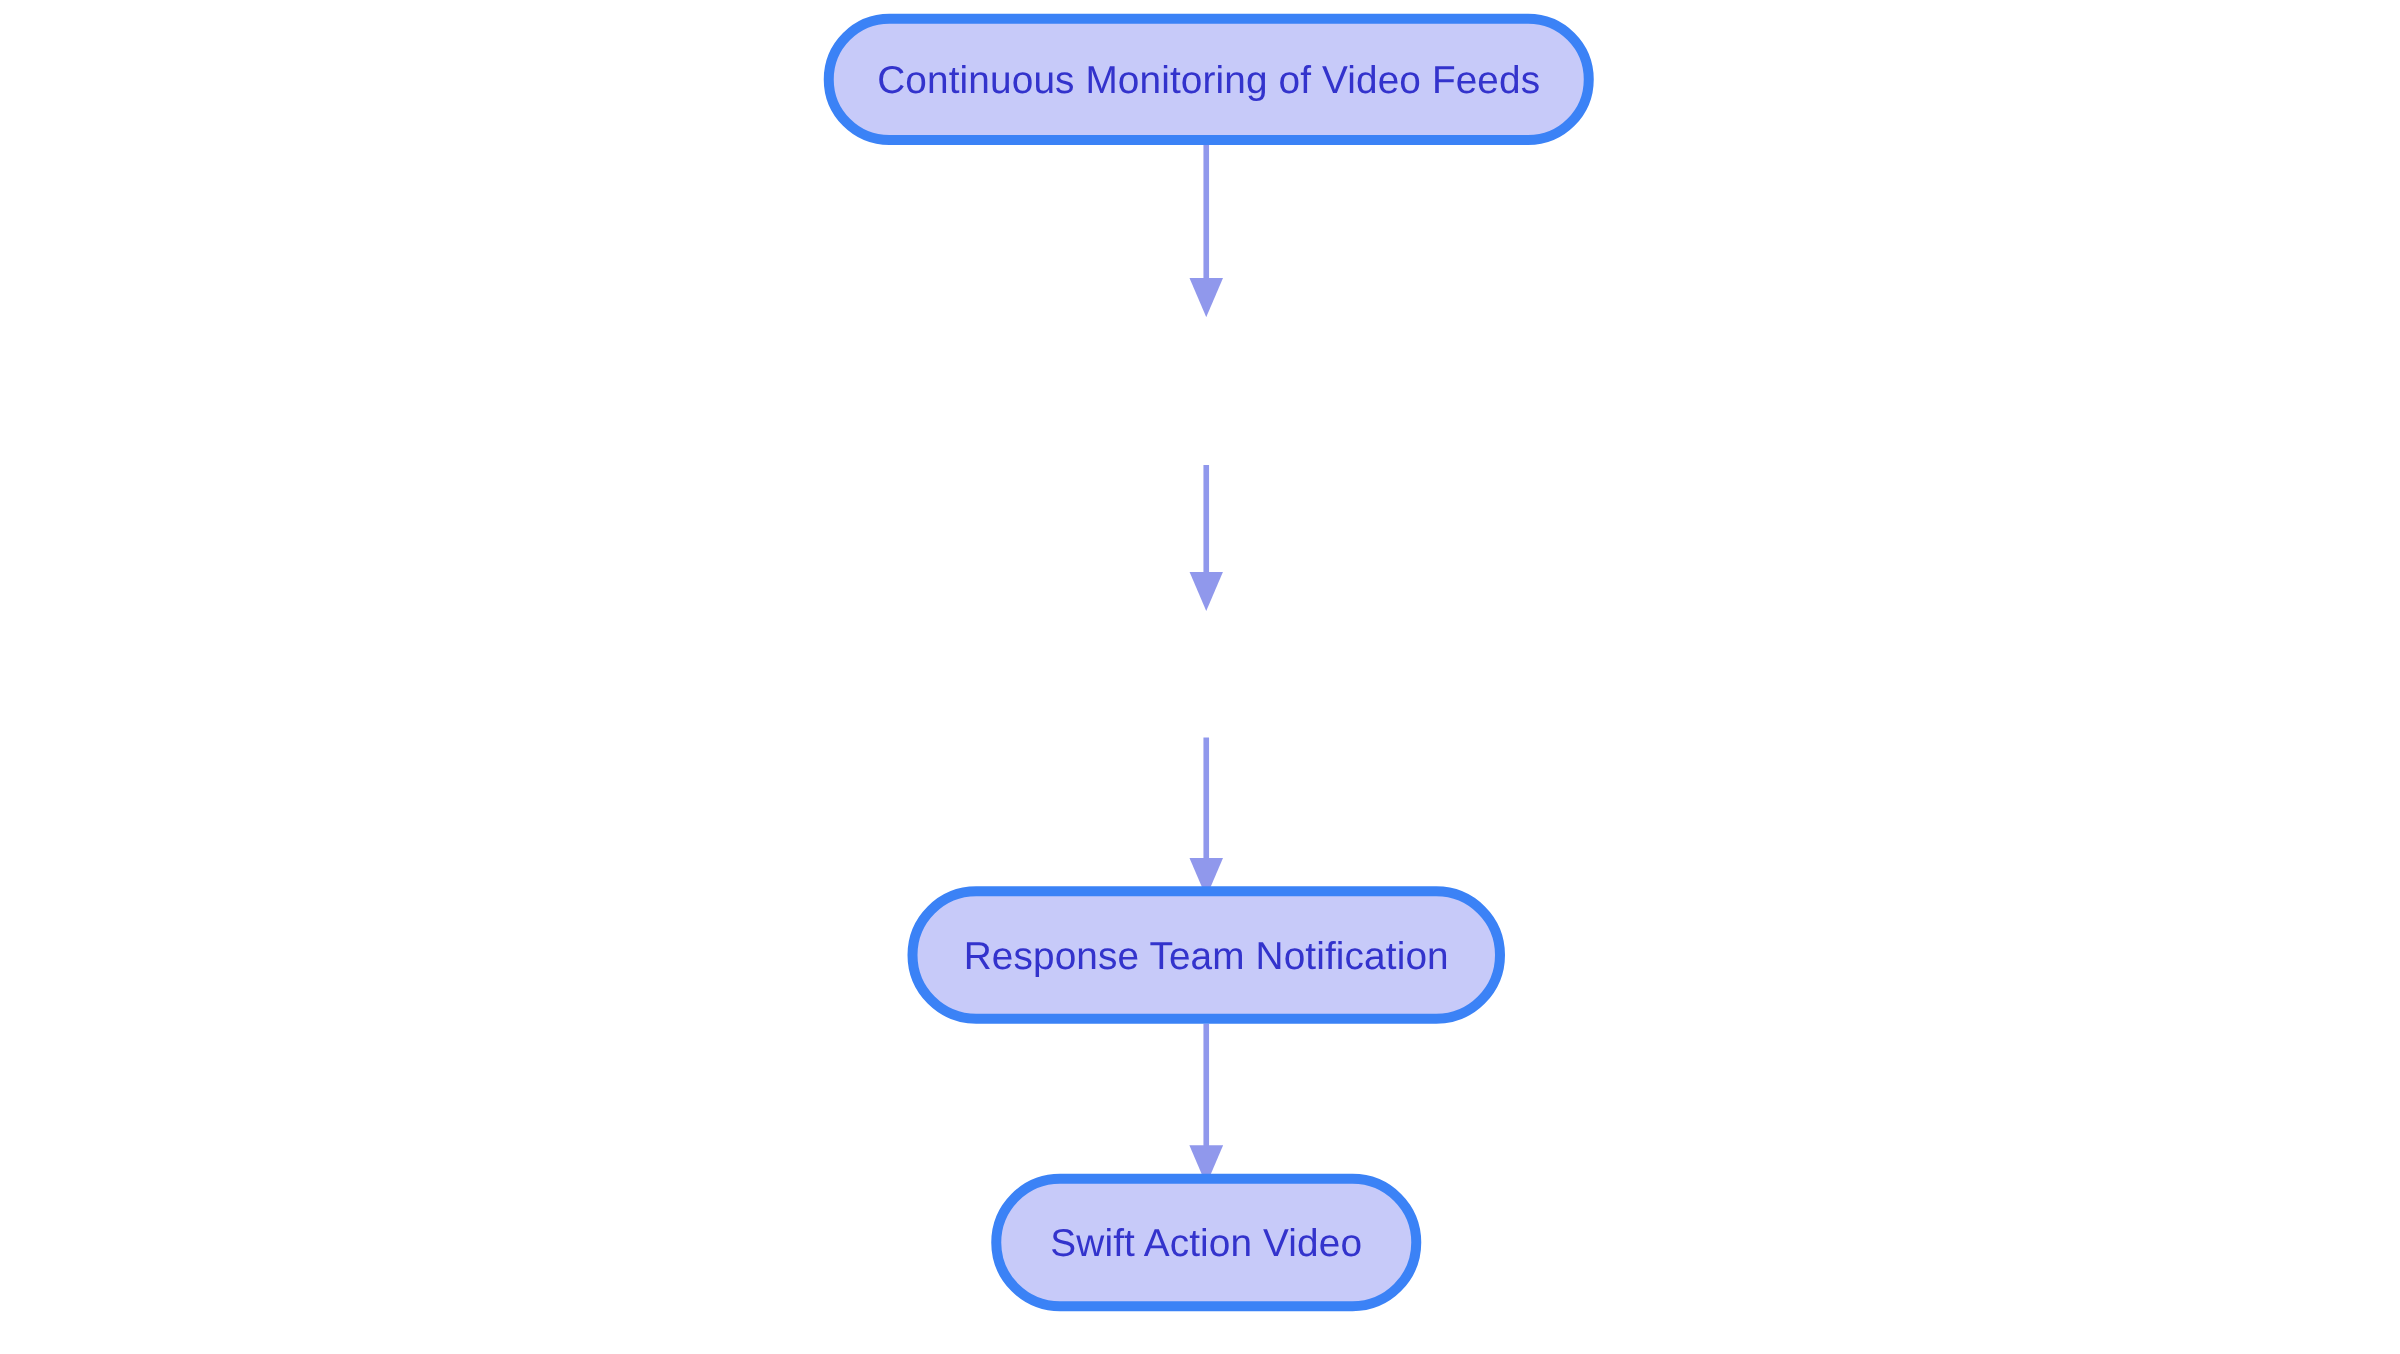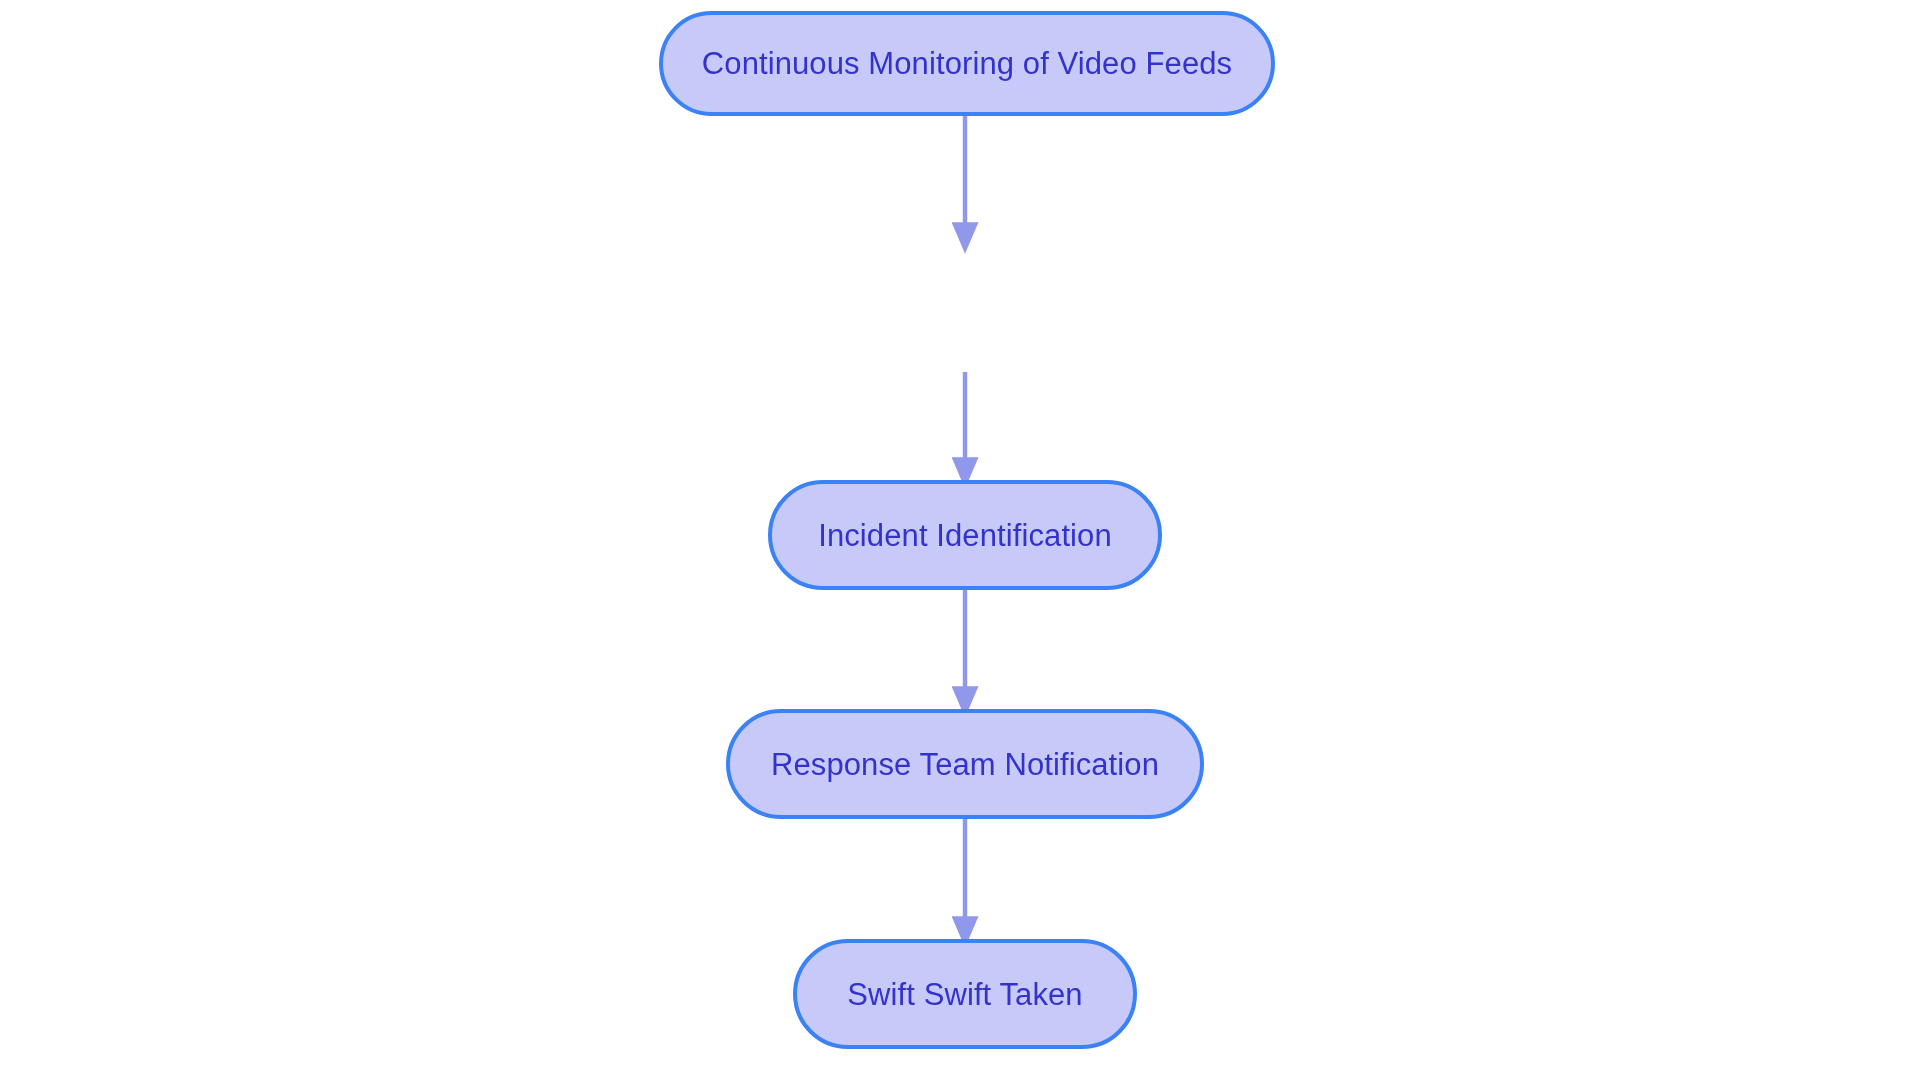--- a/index.html
+++ b/index.html
@@ -31,21 +31,21 @@
     pointer-events: none;
   }
 
   .node {
     position: absolute;
     box-sizing: border-box;
     display: flex;
     align-items: center;
     justify-content: center;
     background: #c7caf9;
-    border: 4px solid #3b82f6;
+    border: 8px solid #3b82f6;
     border-radius: 9999px;
     color: #3333cc;
     white-space: nowrap;
   }
 
   .node-label {
     font-family: "Liberation Sans", sans-serif;
     font-size: 31px;
     font-weight: 400;
     letter-spacing: 0.1px;
@@ -84,25 +84,22 @@
     <g>
       <line x1="965" y1="819" x2="965" y2="918" stroke="#9098ec" stroke-width="4.5" marker-end="url(#arrowhead)"></line>
     </g>
   </svg>
 
   <div class="node" id="node-0">
     <span class="node-label">Continuous Monitoring of Video Feeds</span>
   </div>
 
 
-  <div class="node" id="node-2">
-    <span class="node-label">Incident Identification</span>
-  </div>
 
   <div class="node" id="node-3">
     <span class="node-label">Response Team Notification</span>
   </div>
 
   <div class="node" id="node-4">
-    <span class="node-label">Swift Swift Taken</span>
+    <span class="node-label">Swift Action Video</span>
   </div>
 
 </div>
 
 </body></html>

